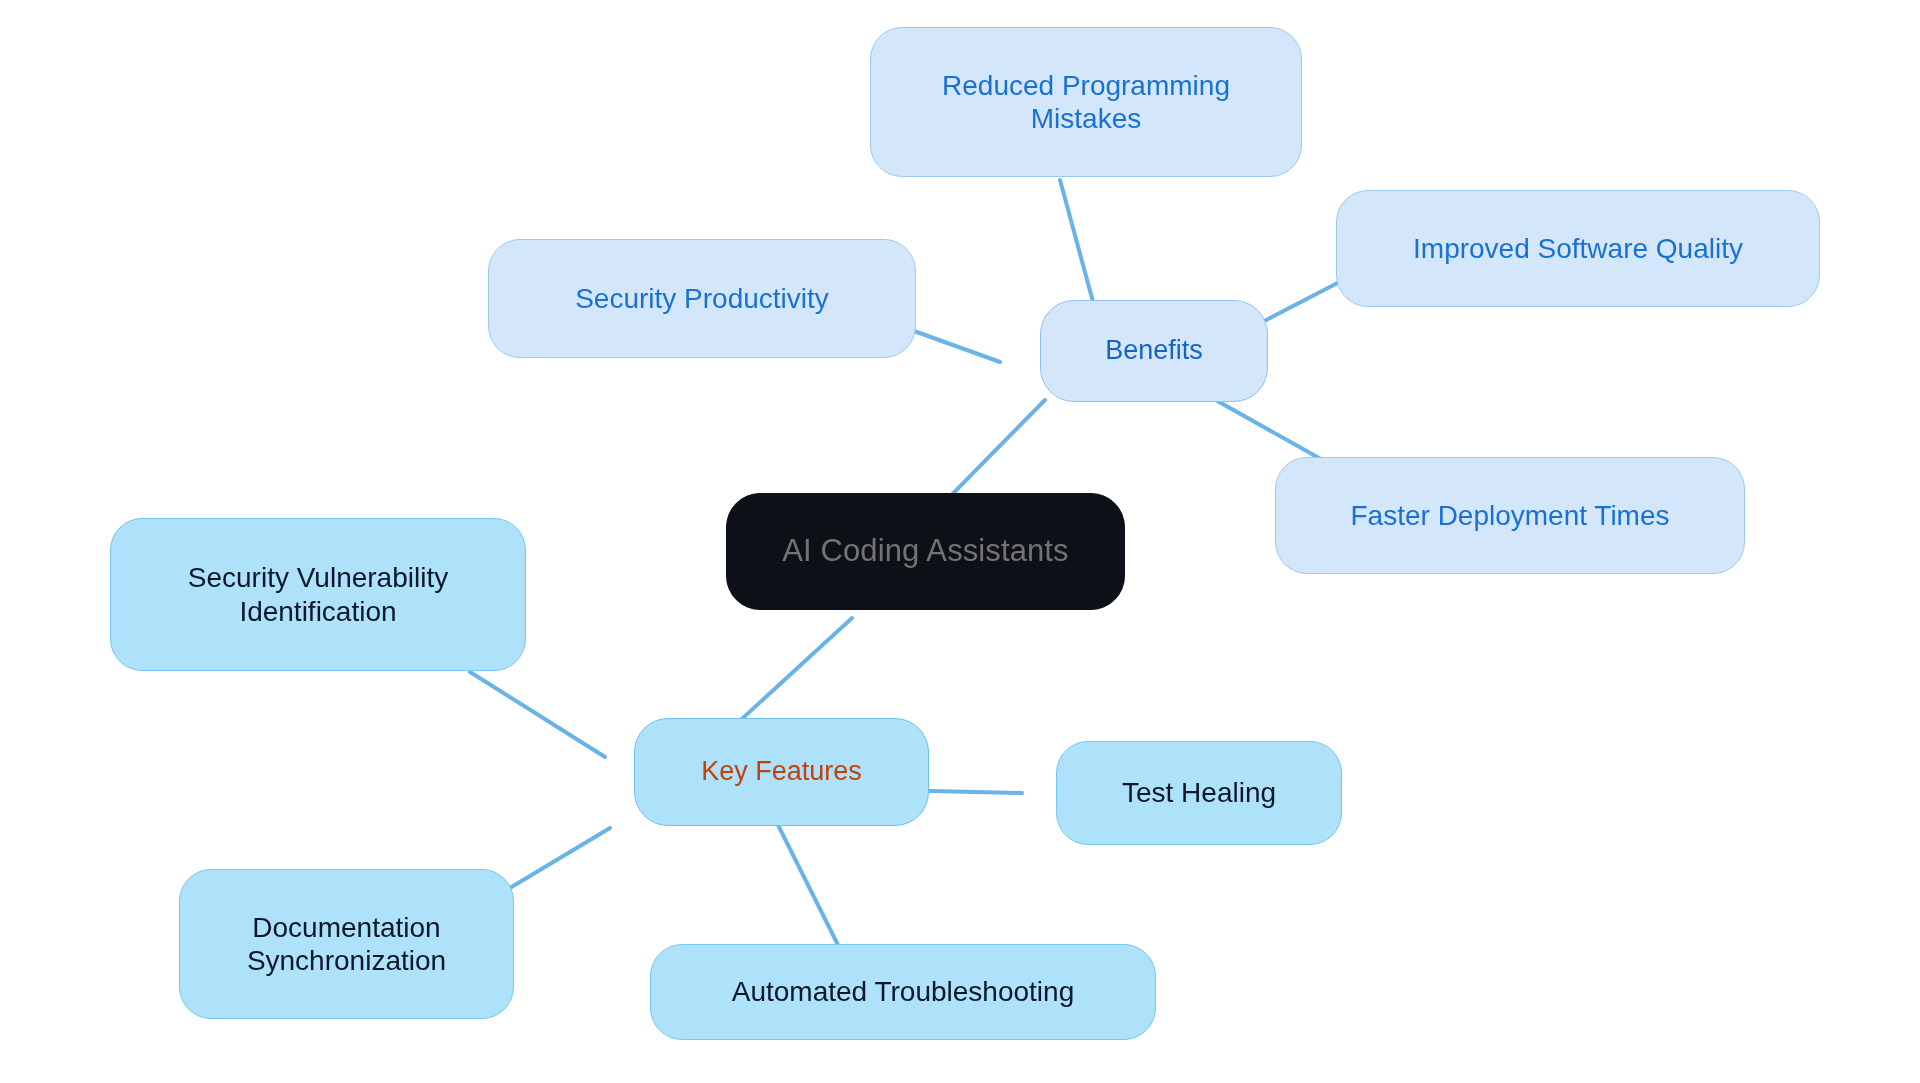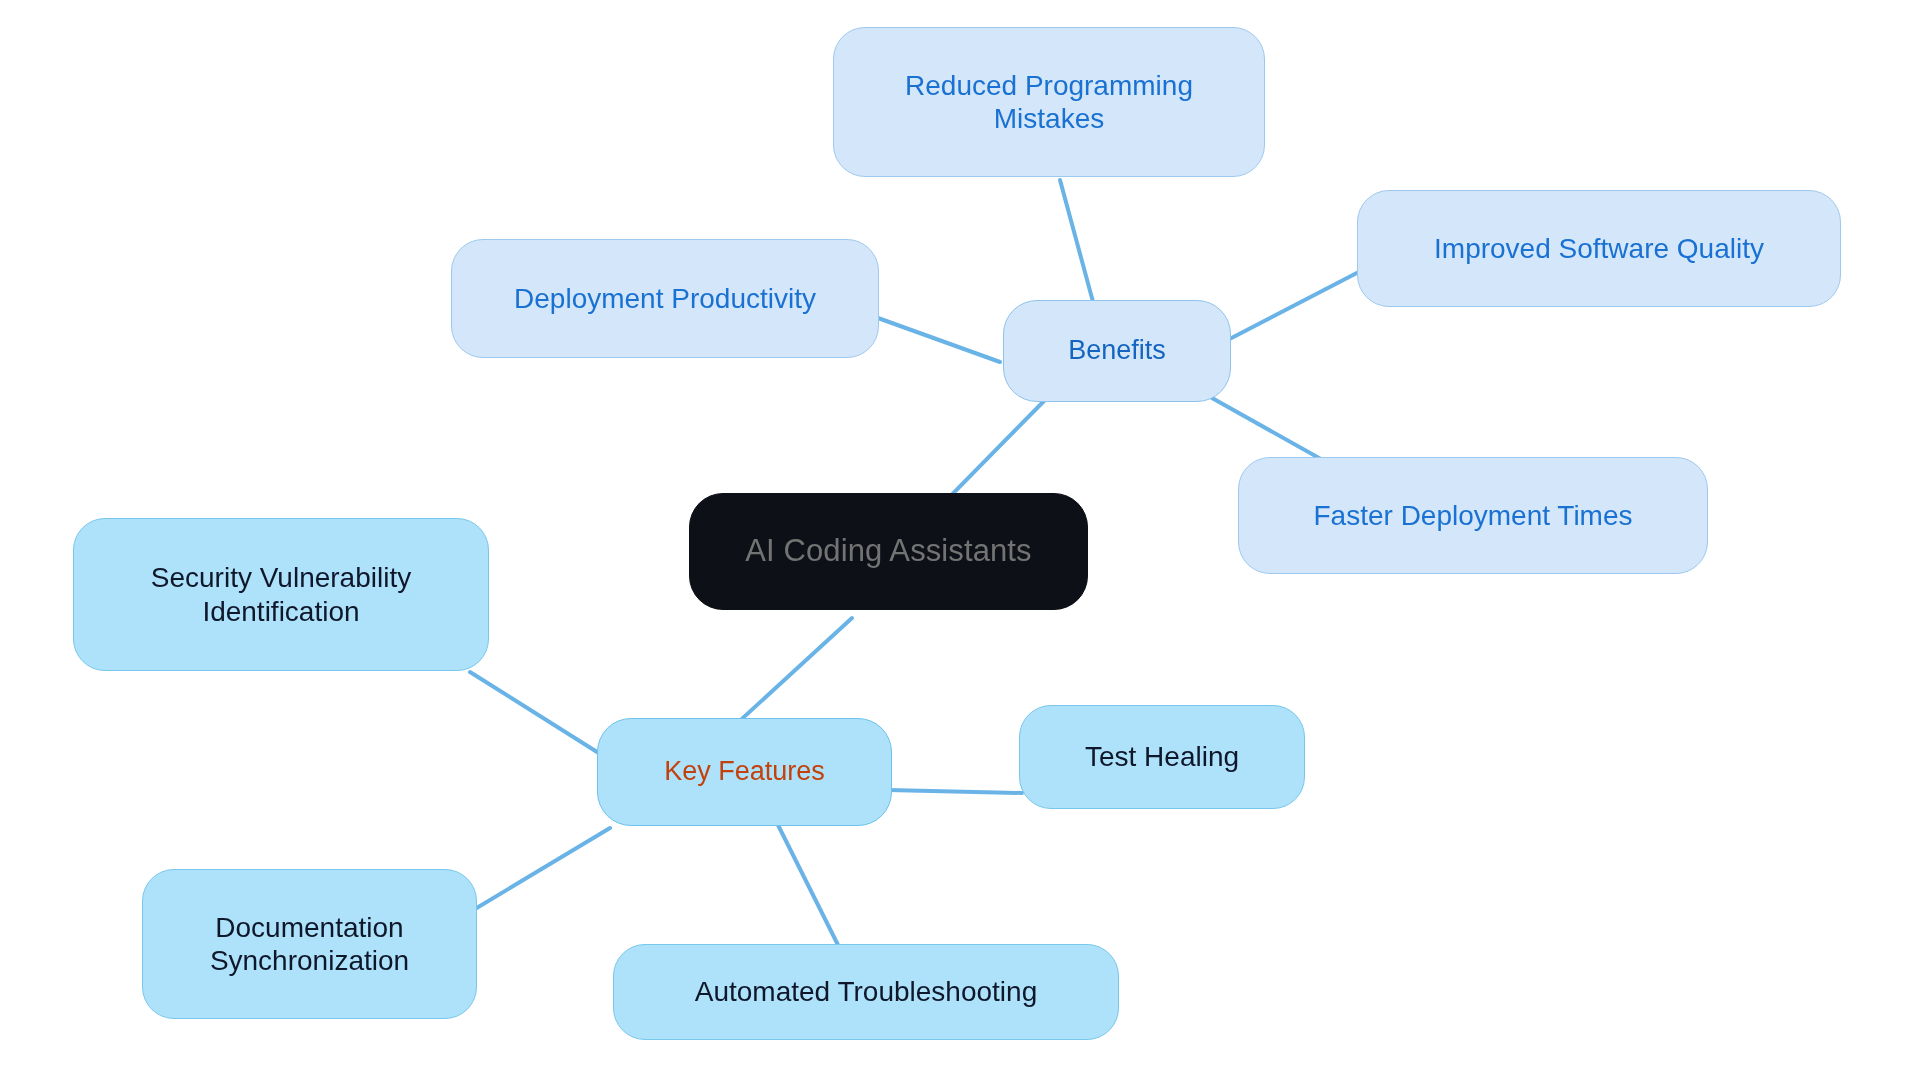--- a/index.html
+++ b/index.html
@@ -33,20 +33,21 @@
     position: absolute;
     box-sizing: border-box;
     display: flex;
     align-items: center;
     justify-content: center;
     text-align: center;
     line-height: 1.18;
     white-space: pre-line;
     padding: 4px 14px;
     z-index: 5;
+    margin-left: 37px;
   }
   .node-root {
     background: #0d1117;
     color: #737373;
     border: 1px solid #0d1117;
     border-radius: 34px;
     font-size: 31px;
     letter-spacing: 0.1px;
   }
   .node-branch-benefits {
@@ -106,42 +107,42 @@
 
   <div class="node node-branch-benefits" style="left:1003px; top:300px; width:228px; height:102px;text-align:center;">
     <span>Benefits</span>
   </div>
 
   <div class="node node-leaf-benefits" style="left:833px; top:27px; width:432px; height:150px;">
     <span>Reduced Programming
 Mistakes</span>
   </div>
 
-  <div class="node node-leaf-benefits" style="left:1357px; top:190px; width:484px; height:117px;">
+  <div class="node node-leaf-benefits" style="left:1299px; top:190px; width:484px; height:117px;">
     <span>Improved Software Quality</span>
   </div>
 
   <div class="node node-leaf-benefits" style="left:1238px; top:457px; width:470px; height:117px;">
     <span>Faster Deployment Times</span>
   </div>
 
   <div class="node node-leaf-benefits" style="left:451px; top:239px; width:428px; height:119px;">
-    <span>Deployment Productivity</span>
+    <span>Security Productivity</span>
   </div>
 
   <div class="node node-branch-features" style="left:597px; top:718px; width:295px; height:108px;">
     <span>Key Features</span>
   </div>
 
   <div class="node node-leaf-features" style="left:73px; top:518px; width:416px; height:153px;">
     <span>Security Vulnerability
 Identification</span>
   </div>
 
-  <div class="node node-leaf-features" style="left:1019px; top:705px; width:286px; height:104px;">
+  <div class="node node-leaf-features" style="left:1019px; top:741px; width:286px; height:104px;">
     <span>Test Healing</span>
   </div>
 
   <div class="node node-leaf-features" style="left:613px; top:944px; width:506px; height:96px;align-items:center;">
     <span>Automated Troubleshooting</span>
   </div>
 
   <div class="node node-leaf-features" style="left:142px; top:869px; width:335px; height:150px;">
     <span>Documentation
 Synchronization</span>

